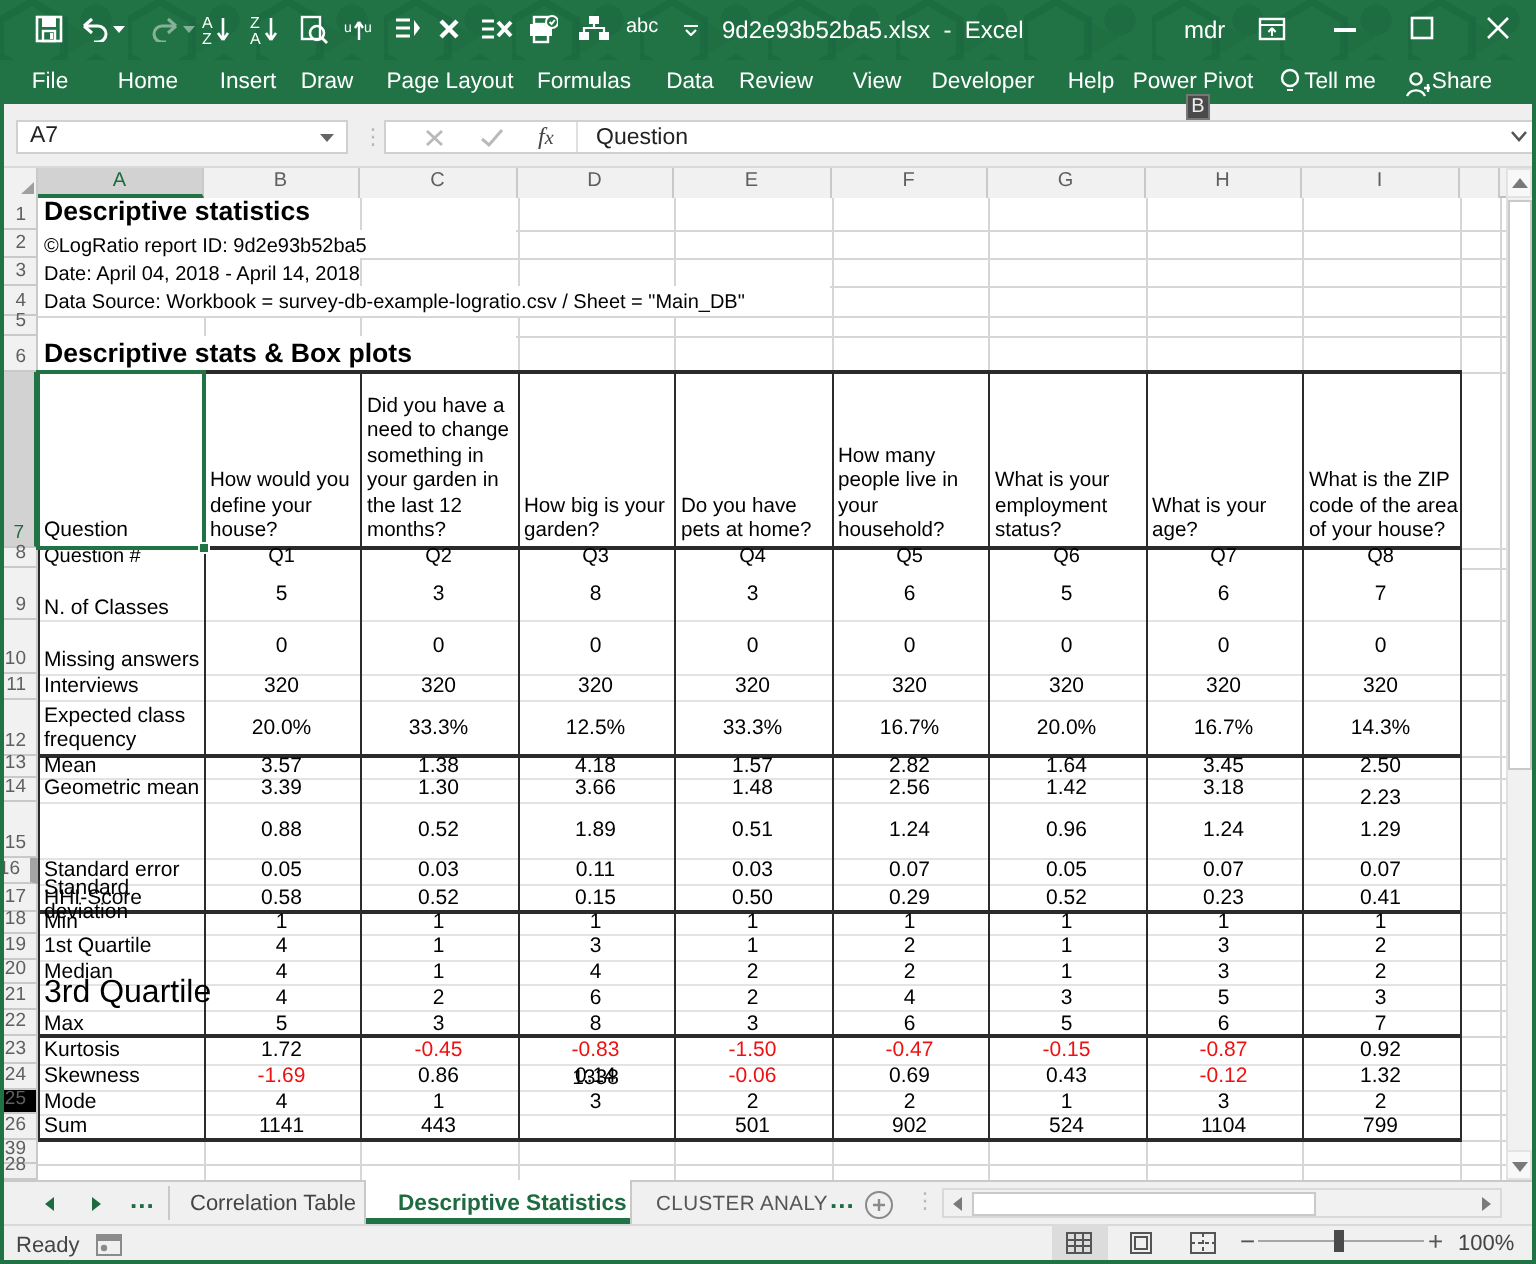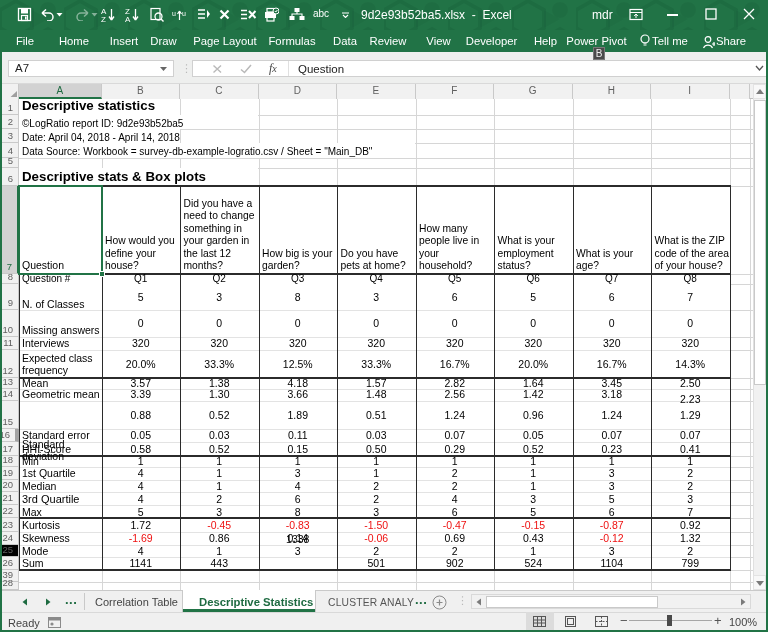--- a/index.html
+++ b/index.html
@@ -424,21 +424,21 @@
     <div>Median</div>
   </div>
 <div style="position:absolute;left:101.5px;top:479.5px;width:78.5px;height:12.5px;display:flex;align-items:flex-end;justify-content:center;font-size:10.5px;color:#000;line-height:9.5px;padding-bottom:1px;">4</div>
 <div style="position:absolute;left:180px;top:479.5px;width:78.5px;height:12.5px;display:flex;align-items:flex-end;justify-content:center;font-size:10.5px;color:#000;line-height:9.5px;padding-bottom:1px;">1</div>
 <div style="position:absolute;left:258.5px;top:479.5px;width:78.5px;height:12.5px;display:flex;align-items:flex-end;justify-content:center;font-size:10.5px;color:#000;line-height:9.5px;padding-bottom:1px;">4</div>
 <div style="position:absolute;left:337px;top:479.5px;width:78.5px;height:12.5px;display:flex;align-items:flex-end;justify-content:center;font-size:10.5px;color:#000;line-height:9.5px;padding-bottom:1px;">2</div>
 <div style="position:absolute;left:415.5px;top:479.5px;width:78.5px;height:12.5px;display:flex;align-items:flex-end;justify-content:center;font-size:10.5px;color:#000;line-height:9.5px;padding-bottom:1px;">2</div>
 <div style="position:absolute;left:494px;top:479.5px;width:78.5px;height:12.5px;display:flex;align-items:flex-end;justify-content:center;font-size:10.5px;color:#000;line-height:9.5px;padding-bottom:1px;">1</div>
 <div style="position:absolute;left:572.5px;top:479.5px;width:78.5px;height:12.5px;display:flex;align-items:flex-end;justify-content:center;font-size:10.5px;color:#000;line-height:9.5px;padding-bottom:1px;">3</div>
 <div style="position:absolute;left:651px;top:479.5px;width:78.5px;height:12.5px;display:flex;align-items:flex-end;justify-content:center;font-size:10.5px;color:#000;line-height:9.5px;padding-bottom:1px;">2</div>
-<div style="position:absolute;left:22px;top:492px;width:76.5px;height:13px;display:flex;align-items:flex-end;font-size:11px;color:#000;padding-bottom:1px;white-space:nowrap;line-height:9.5px;">
+<div style="position:absolute;left:22px;top:492px;width:76.5px;height:13px;display:flex;font-size:16px;color:#000;padding-bottom:1px;white-space:nowrap;line-height:9.5px;">
     <div>3rd Quartile</div>
   </div>
 <div style="position:absolute;left:101.5px;top:492px;width:78.5px;height:13px;display:flex;align-items:flex-end;justify-content:center;font-size:10.5px;color:#000;line-height:9.5px;padding-bottom:1px;">4</div>
 <div style="position:absolute;left:180px;top:492px;width:78.5px;height:13px;display:flex;align-items:flex-end;justify-content:center;font-size:10.5px;color:#000;line-height:9.5px;padding-bottom:1px;">2</div>
 <div style="position:absolute;left:258.5px;top:492px;width:78.5px;height:13px;display:flex;align-items:flex-end;justify-content:center;font-size:10.5px;color:#000;line-height:9.5px;padding-bottom:1px;">6</div>
 <div style="position:absolute;left:337px;top:492px;width:78.5px;height:13px;display:flex;align-items:flex-end;justify-content:center;font-size:10.5px;color:#000;line-height:9.5px;padding-bottom:1px;">2</div>
 <div style="position:absolute;left:415.5px;top:492px;width:78.5px;height:13px;display:flex;align-items:flex-end;justify-content:center;font-size:10.5px;color:#000;line-height:9.5px;padding-bottom:1px;">4</div>
 <div style="position:absolute;left:494px;top:492px;width:78.5px;height:13px;display:flex;align-items:flex-end;justify-content:center;font-size:10.5px;color:#000;line-height:9.5px;padding-bottom:1px;">3</div>
 <div style="position:absolute;left:572.5px;top:492px;width:78.5px;height:13px;display:flex;align-items:flex-end;justify-content:center;font-size:10.5px;color:#000;line-height:9.5px;padding-bottom:1px;">5</div>
 <div style="position:absolute;left:651px;top:492px;width:78.5px;height:13px;display:flex;align-items:flex-end;justify-content:center;font-size:10.5px;color:#000;line-height:9.5px;padding-bottom:1px;">3</div>

